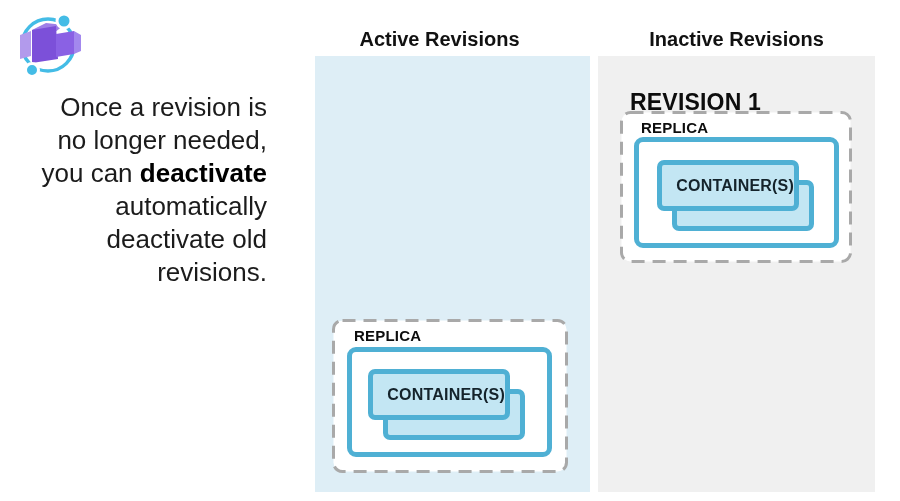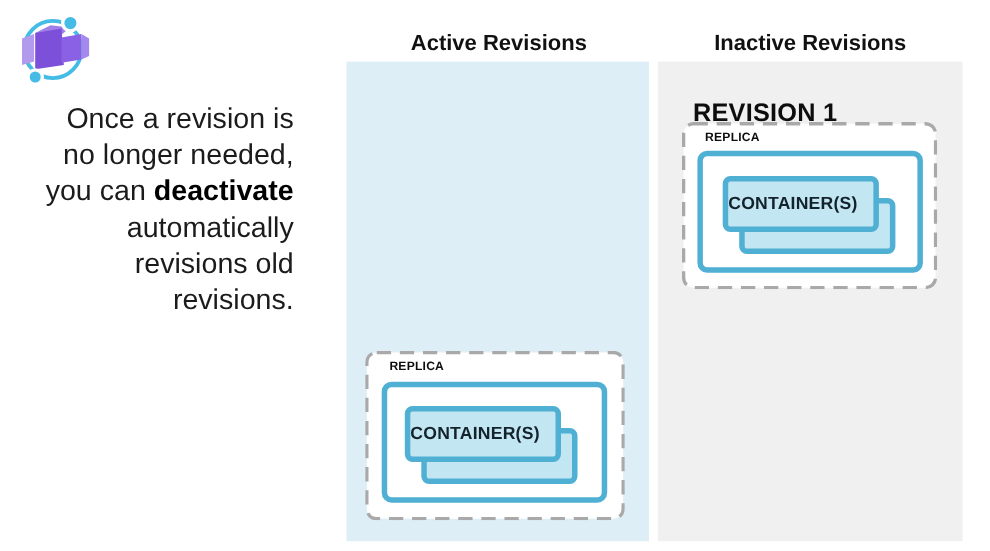--- a/index.html
+++ b/index.html
@@ -35,35 +35,35 @@
   #caption b { font-weight: 700; color: #000; }
 
   
   .col-header {
     top: 28px;
     text-align: center;
     font-size: 20px;
     font-weight: 700;
     color: var(--heading);
   }
-  #header-active   { left: 316px; width: 275px; }
+  #header-active   { left: 302px; width: 275px; }
   #header-inactive { left: 598px; width: 277px; }
 
   
   #panel-active   { left: 315px; top: 56px; width: 275px; height: 436px; background: var(--panel-active-bg); }
   #panel-inactive { left: 598px; top: 56px; width: 277px; height: 436px; background: var(--panel-inactive-bg); }
 
   .revision-label {
     font-size: 23px;
     font-weight: 700;
     color: #0d0d0d;
     letter-spacing: 0.2px;
   }
   .replica-label {
-    font-size: 11px;
+    font-size: 15px;
     font-weight: 700;
     color: #0d0d0d;
     letter-spacing: 0.2px;
   }
   .dashed-rect {
     fill: #ffffff;
     stroke: var(--dashed-border);
     stroke-width: 3;
     stroke-dasharray: 13 8;
   }
@@ -72,21 +72,21 @@
     border: 5px solid var(--box-border-blue);
     border-radius: 9px;
   }
   .container-box {
     width: 142px; height: 51px;
     background: var(--container-fill);
     border: 5px solid var(--box-border-blue);
     border-radius: 7px;
   }
   .container-box.front {
-    display: flex; align-items: center; justify-content: flex-start;
+    display: flex; align-items: center; justify-content: flex-end;
     font-size: 16px; font-weight: 700; color: #14232b;
     letter-spacing: 0.2px;
   }
 </style>
 </head>
 <body>
 
 <div id="canvas">
 
   <div class="abs" style="left:12px; top:6px; width:76px; height:72px;">
@@ -102,21 +102,21 @@
       <circle cx="52" cy="15" r="7" fill="#44bce6" stroke="#ffffff" stroke-width="3"></circle>
       <circle cx="20" cy="64" r="6.5" fill="#44bce6" stroke="#ffffff" stroke-width="3"></circle>
     </svg>
   </div>
 
   <div id="caption" class="abs">
     <div><span>Once a revision is</span></div>
     <div><span>no longer needed,</span></div>
     <div><span>you can </span><b>deactivate</b></div>
     <div><span>automatically</span></div>
-    <div><span>revisions old</span></div>
+    <div><span>deactivate old</span></div>
     <div><span>revisions.</span></div>
   </div>
 
   <div id="header-active" class="abs col-header">Active Revisions</div>
   <div id="header-inactive" class="abs col-header">Inactive Revisions</div>
 
   <div id="panel-active" class="abs"></div>
   <div id="panel-inactive" class="abs"></div>
 
   <div class="abs" style="left:332px; top:319px; width:236px; height:154px;">

